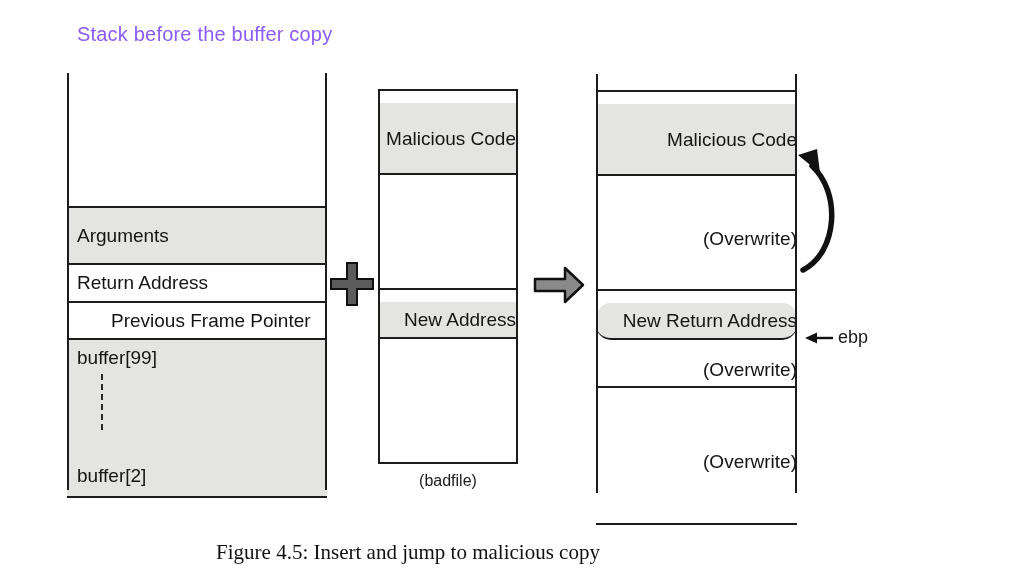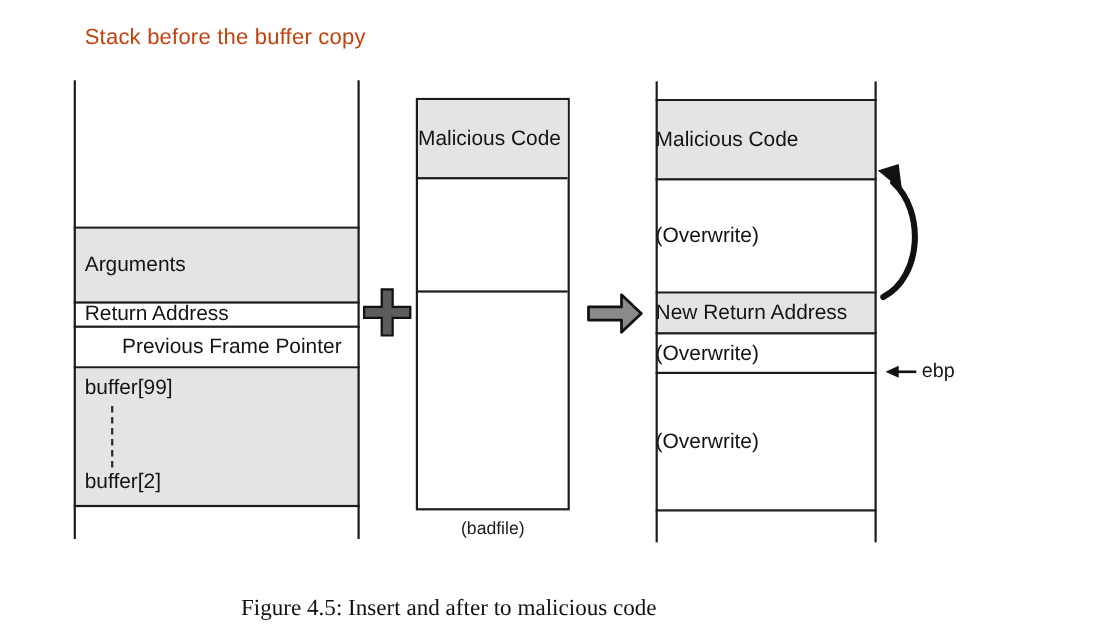--- a/index.html
+++ b/index.html
@@ -16,21 +16,21 @@
     width:1011px;height:578px;
     background:var(--paper);
     font-family:"Liberation Sans", sans-serif;
     color:#161616;
     overflow:hidden;
   }
   .title{
     position:absolute;
     font-size:20px;
     letter-spacing:.2px;
-    color:#c2410c;
+    color:#8b5cf6;
     white-space:nowrap;
   }
   .rail{
     position:absolute;
     width:2px;
     background:var(--line);
     z-index:3;
   }
   .cells{
     position:absolute;
@@ -40,21 +40,21 @@
     position:relative;
     width:100%;
     border-bottom:2px solid var(--line);
     font-size:19px;
     color:#141414;
     display:flex;
     align-items:center;
   }
   .cell.shaded{background:var(--shaded-cell);}
   .cell.left-text{padding-left:10px;}
-  .cell.center-text{justify-content:flex-start;text-align:center;line-height:23px;}
+  .cell.center-text{justify-content:flex-end;text-align:center;line-height:23px;margin-top:12px;}
   .cell.no-border{border-bottom:none;}
   .stack-left-wrap{border-top:2px solid var(--line);}
   .stack-right-wrap{border-top:2px solid var(--line);}
   .badfile-box{
     position:absolute;
     border:2px solid var(--line);
     z-index:2;
     background:#fff;
   }
   .buffer-cell{display:block;}
@@ -100,60 +100,63 @@
 <body>
 
 <div class="page">
 
   <div class="title" style="left:77px;top:23px;">Stack before the buffer copy</div>
 
   <div class="rail" style="left:67px;top:73px;height:417px;"></div>
   <div class="rail" style="left:325px;top:73px;height:417px;"></div>
 
   <div class="cells stack-left-wrap" style="left:67px;top:206px;width:260px;">
-    <div class="cell shaded left-text" style="height:68px;">
+    <div class="cell shaded left-text" style="height:57px;">
       <span>Arguments</span>
     </div>
-    <div class="cell left-text" style="height:22px;">
+    <div class="cell left-text" style="height:38px;">
       <span>Return Address</span>
     </div>
     <div class="cell left-text" style="height:37px;padding-left:44px;">
       <span>Previous Frame Pointer</span>
     </div>
-    <div class="cell shaded buffer-cell" style="height:126px;">
+    <div class="cell shaded buffer-cell" style="height:158px;">
       <span class="buffer-top">buffer[99]</span>
       <span class="dashed-line"></span>
       <span class="buffer-bottom">buffer[2]</span>
     </div>
   </div>
 
   <div class="badfile-box" style="left:378px;top:89px;width:140px;height:375px;">
     <div class="cell shaded center-text" style="height:72px;">
       <span>Malicious Code</span>
     </div>
     <div class="cell center-text" style="height:103px;">
       <span></span>
+    </div>
+    <div class="cell shaded center-text" style="height:37px;">
+      <span>New Address</span>
     </div>
     <div class="cell center-text no-border" style="height:159px;">
       <span></span>
     </div>
   </div>
   <div class="badfile-caption" style="left:378px;top:472px;width:140px;">(badfile)</div>
 
   <div class="rail" style="left:596px;top:74px;height:419px;"></div>
   <div class="rail" style="left:795px;top:74px;height:419px;"></div>
 
   <div class="cells stack-right-wrap" style="left:596px;top:90px;width:201px;border-bottom:2px solid var(--line);">
     <div class="cell shaded center-text" style="height:72px;">
       <span>Malicious Code</span>
     </div>
     <div class="cell center-text" style="height:103px;">
       <span>(Overwrite)</span>
     </div>
-    <div class="cell shaded center-text" style="height:37px;">
+    <div class="cell shaded center-text" style="height:37px;border-radius:15px;">
       <span>New Return Address</span>
     </div>
     <div class="cell center-text" style="height:36px;">
       <span>(Overwrite)</span>
     </div>
     <div class="cell center-text no-border" style="height:123px;">
       <span>(Overwrite)</span>
     </div>
   </div>
 
@@ -165,15 +168,15 @@
 
     <polygon class="op-arrow" points="535,279 565,279 565,268 583,285 565,302 565,291 535,291"></polygon>
 
     <path class="jump-arc" d="M803,270 C838,252 841,192 812,166"></path>
     <polygon class="jump-head" points="820,173 798,155 817,149"></polygon>
 
     <line class="ebp-line" x1="833" y1="338" x2="810" y2="338"></line>
     <polygon class="ebp-head" points="805,338 817,332.5 817,343.5"></polygon>
   </svg>
 
-  <div class="figure-caption" style="left:158px;top:540px;width:500px;">Figure 4.5: Insert and after to malicious code</div>
+  <div class="figure-caption" style="left:158px;top:540px;width:500px;">Figure 4.5: Insert and jump to malicious copy</div>
 
 </div>
 
 </body></html>

